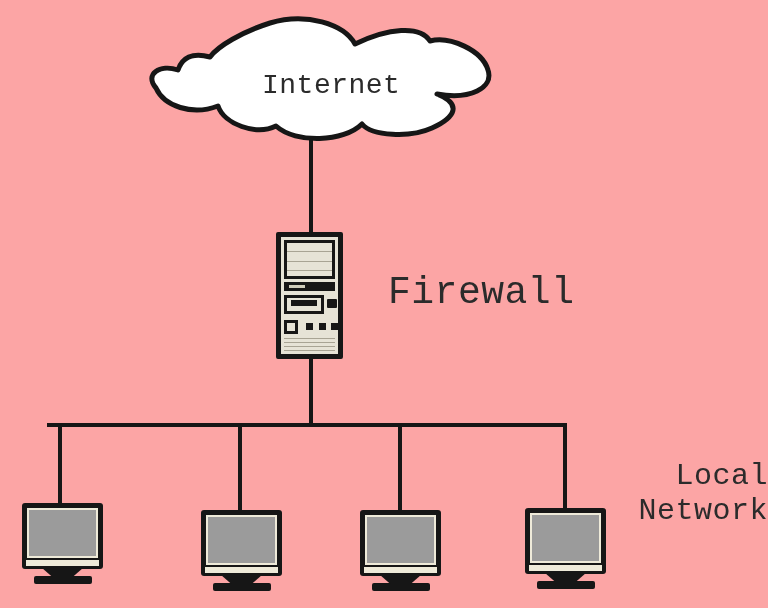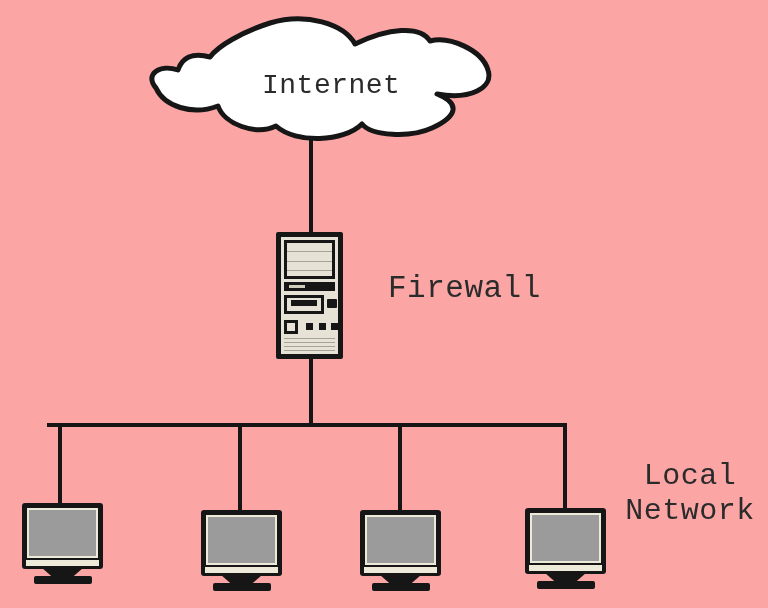--- a/index.html
+++ b/index.html
@@ -17,22 +17,22 @@
     width: 768px; height: 608px;
   }
   
   .label {
     position: absolute;
     color: #2b2b2b;
     white-space: pre;
     letter-spacing: 0.5px;
   }
   .label-internet { left: 262px; top: 70px;  font-size: 28px; }
-  .label-firewall { left: 388px; top: 271px; font-size: 31px; }
-  .label-local    { left: 612px; top: 459px; font-size: 30px; line-height: 35px; width: 156px; text-align: center; }
+  .label-firewall { left: 388px; top: 271px; font-size: 38px; }
+  .label-local    { left: 612px; top: 459px; font-size: 30px; line-height: 35px; width: 156px; text-align: right; }
   
   .tower {
     position: absolute;
     left: 276px; top: 232px;
     width: 57px; height: 117px;
     background: #e6e3d6;
     border: 5px solid #161616;
     border-radius: 2px;
   }
   .tower * { position: absolute; }

